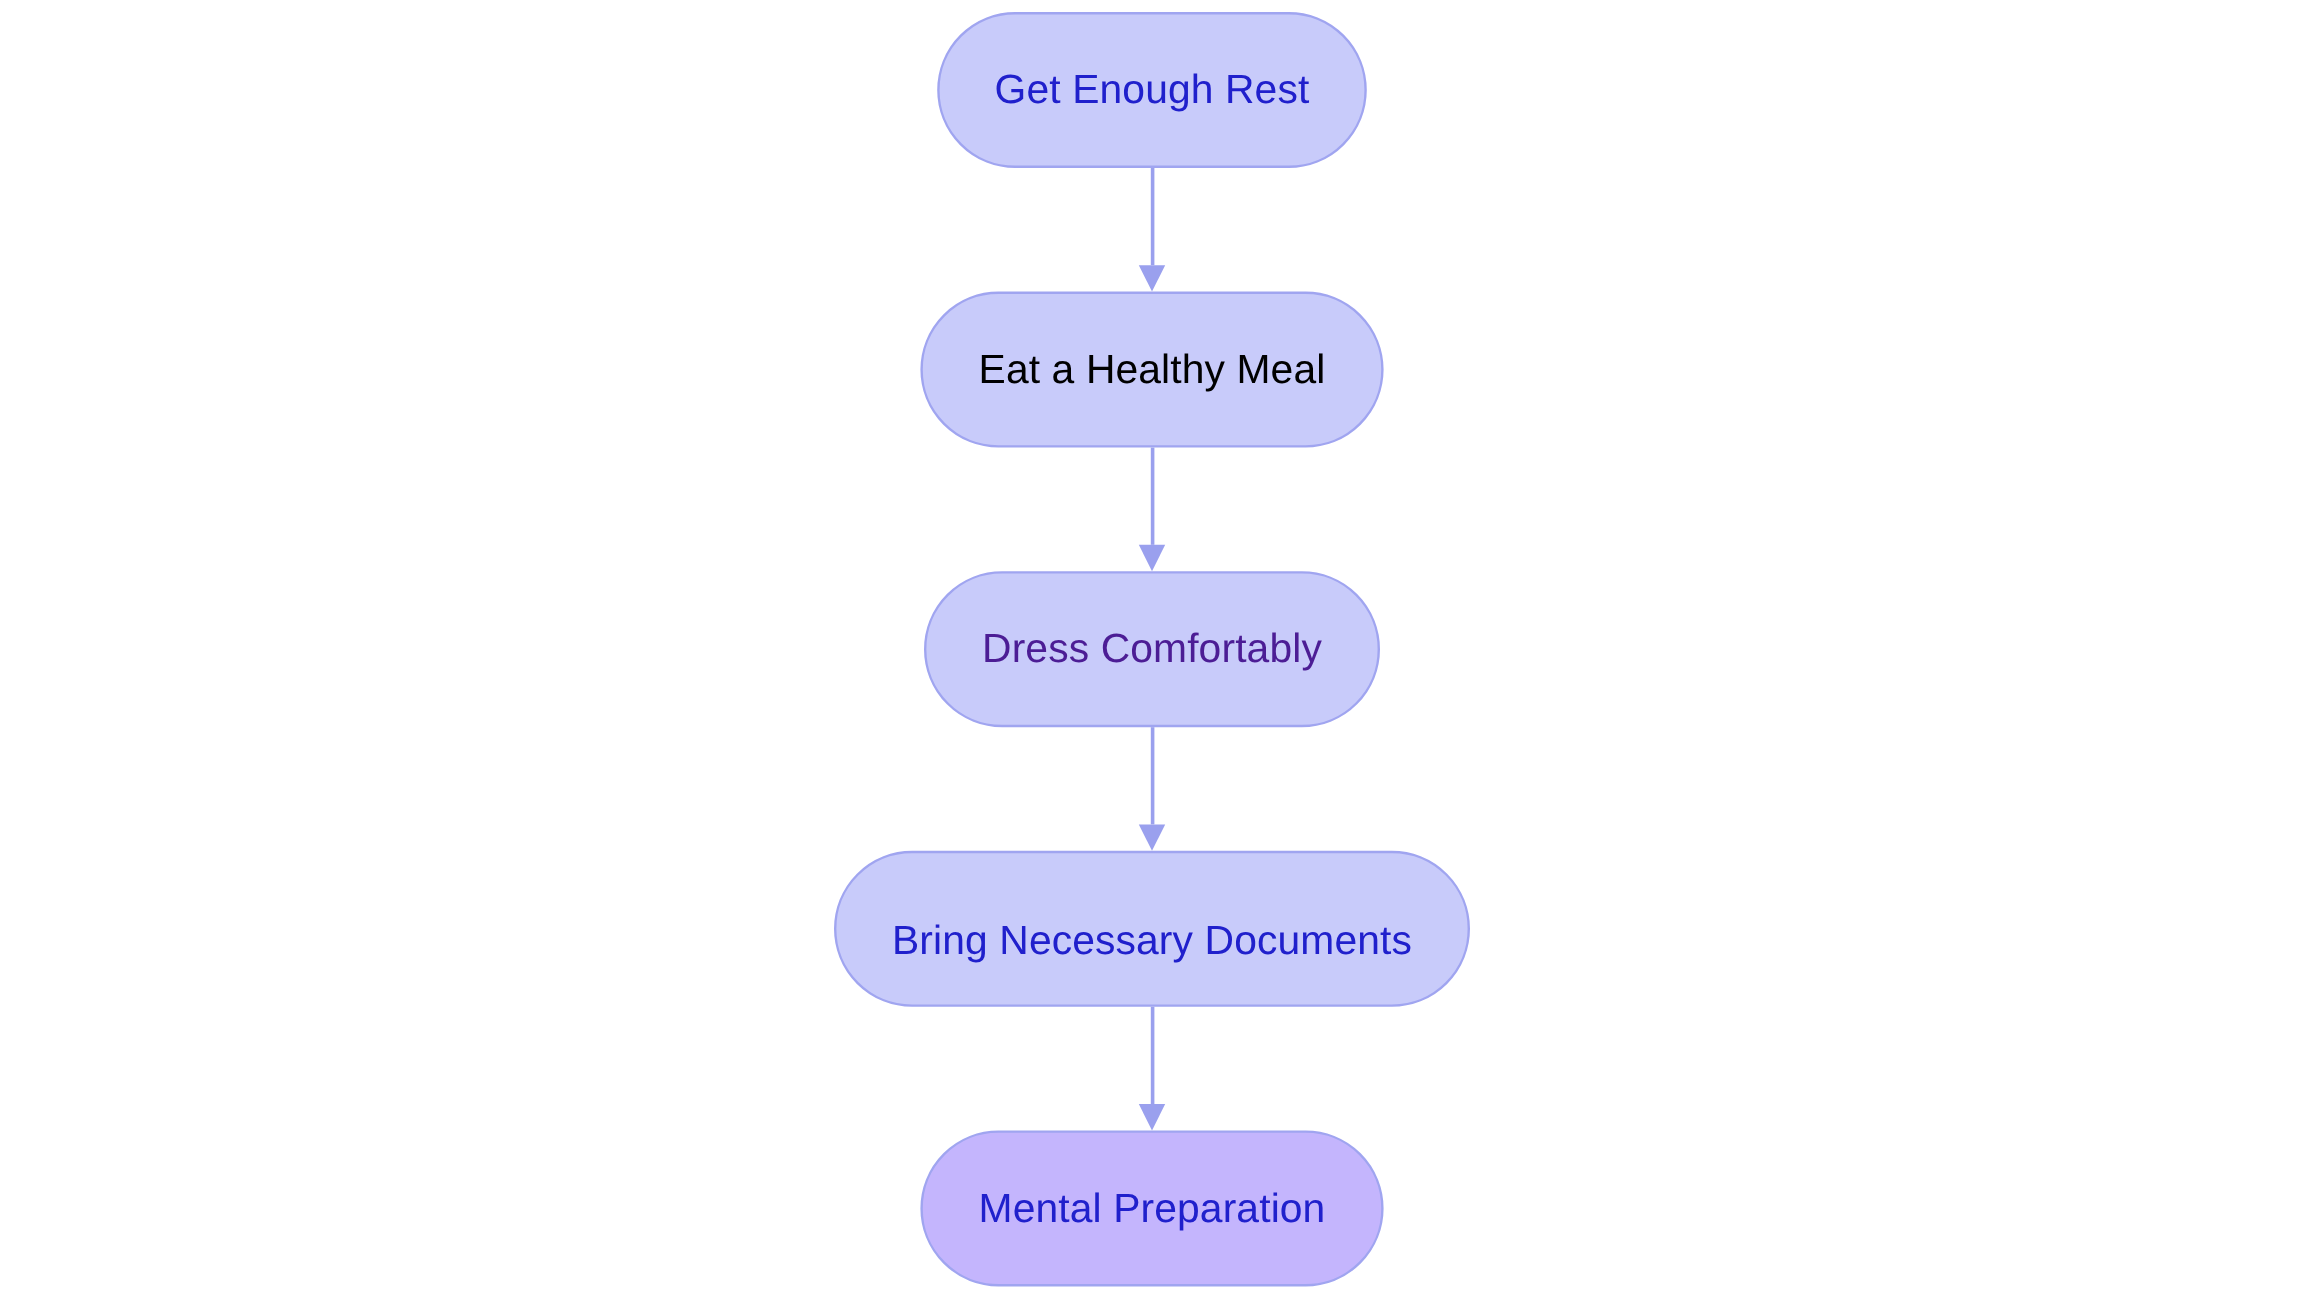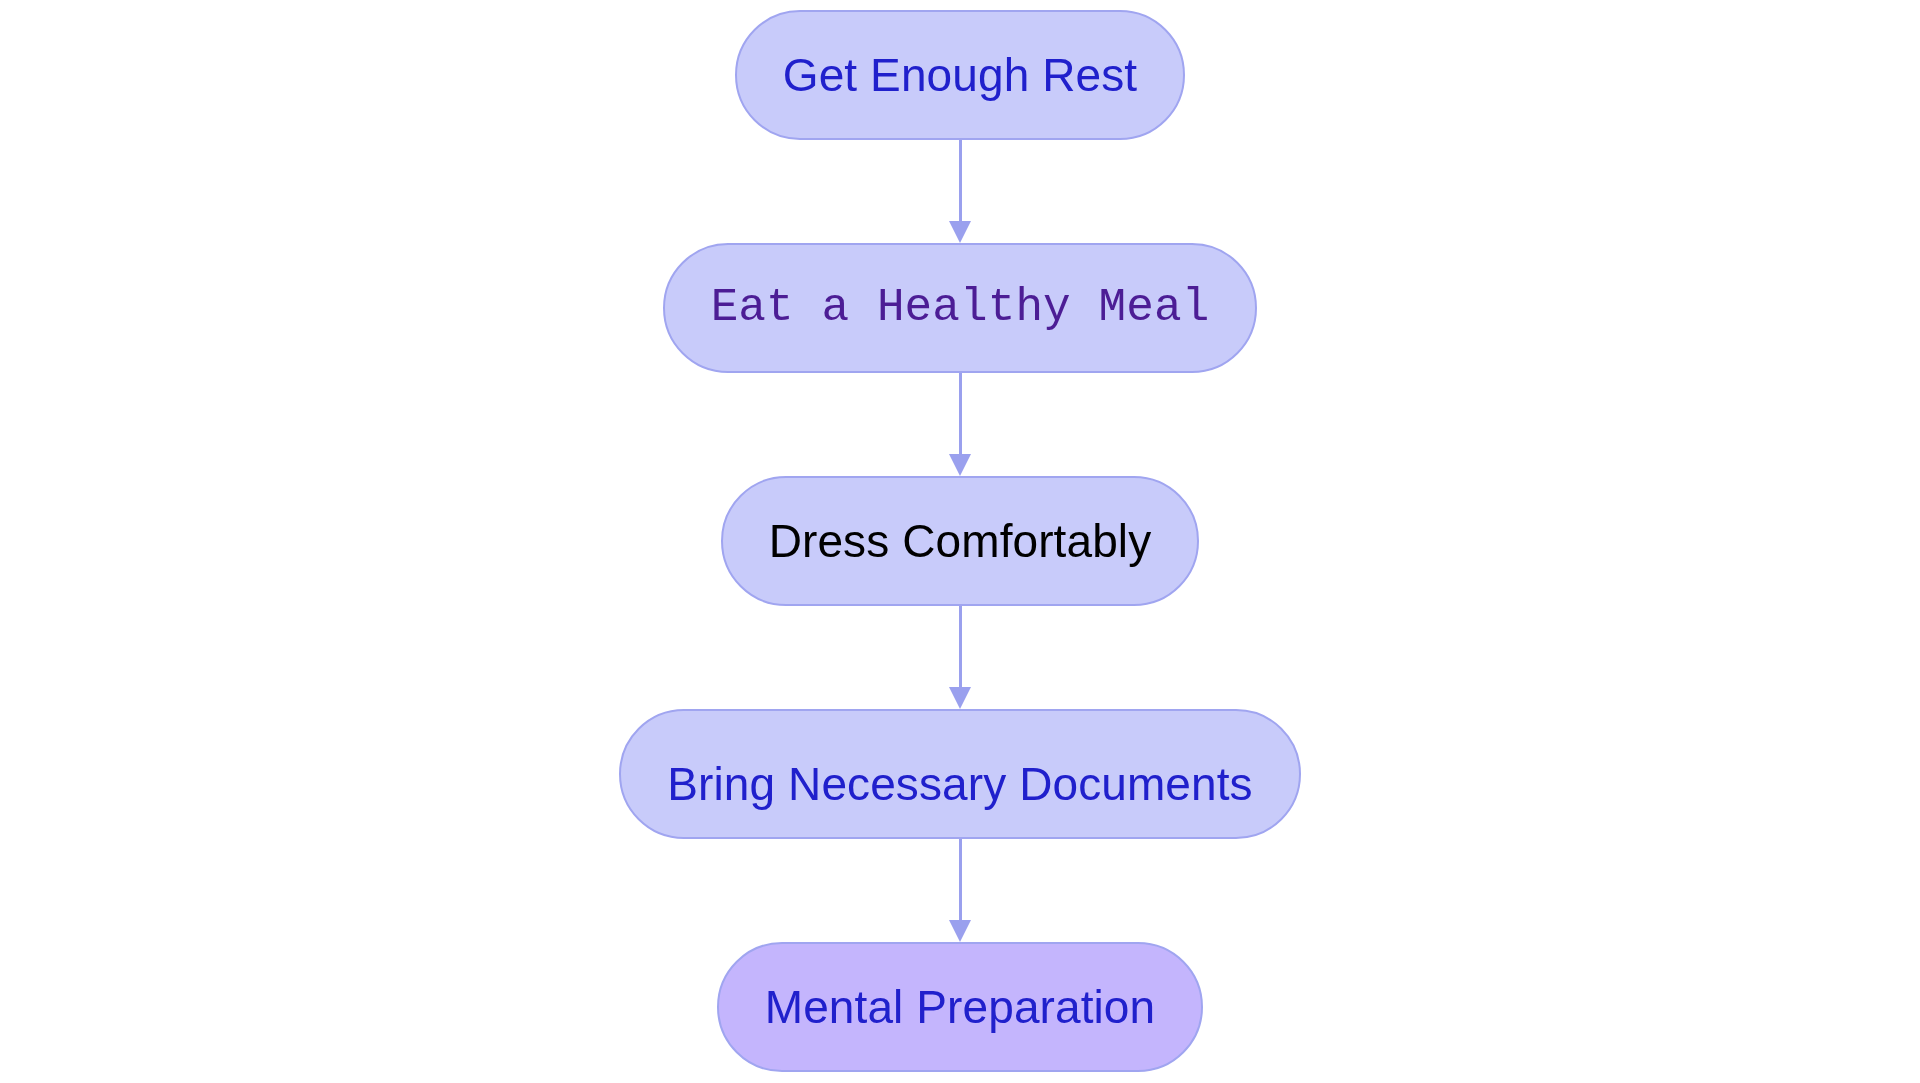--- a/index.html
+++ b/index.html
@@ -42,21 +42,21 @@
     border: 2px solid #a0a5f0;
     display: flex;
     align-items: center;
     justify-content: center;
     padding: 0 46px;
     flex: 0 0 auto;
   }
 
   .flow-node-label {
     color: #2020cc;
-    font-size: 46px;
+    font-size: 34px;
     line-height: 1;
     letter-spacing: 0.1px;
     white-space: nowrap;
     font-weight: 400;
   }
 
   
   .flow-connector {
     position: relative;
     width: 24px;
@@ -101,30 +101,30 @@
     <div class="flow-node" style="background: rgb(200, 203, 250); border-color: rgb(160, 165, 240);">
       <span class="flow-node-label" style="color: rgb(32, 32, 204);">Get Enough Rest</span>
     </div>
 
     <div class="flow-connector">
       <div class="stem" style="background: rgb(154, 160, 238);"></div>
       <div class="arrowhead" style="border-top-color: rgb(154, 160, 238);"></div>
     </div>
 
     <div class="flow-node" style="background: rgb(200, 203, 250); border-color: rgb(160, 165, 240);">
-      <span class="flow-node-label" style="color: #4c1d95; font-family: Liberation Mono, monospace;">Eat a Healthy Meal</span>
+      <span class="flow-node-label" style="color: #000000;">Eat a Healthy Meal</span>
     </div>
 
     <div class="flow-connector">
       <div class="stem" style="background: rgb(154, 160, 238);"></div>
       <div class="arrowhead" style="border-top-color: rgb(154, 160, 238);"></div>
     </div>
 
     <div class="flow-node" style="background: rgb(200, 203, 250); border-color: rgb(160, 165, 240);">
-      <span class="flow-node-label" style="color: #000000;">Dress Comfortably</span>
+      <span class="flow-node-label" style="color: #4c1d95;">Dress Comfortably</span>
     </div>
 
     <div class="flow-connector">
       <div class="stem" style="background: rgb(154, 160, 238);"></div>
       <div class="arrowhead" style="border-top-color: rgb(154, 160, 238);"></div>
     </div>
 
     <div class="flow-node" style="background: rgb(200, 203, 250); border-color: rgb(160, 165, 240);">
       <span class="flow-node-label" style="color: rgb(32, 32, 204); margin-top: 20px;">Bring Necessary Documents</span>
     </div>

